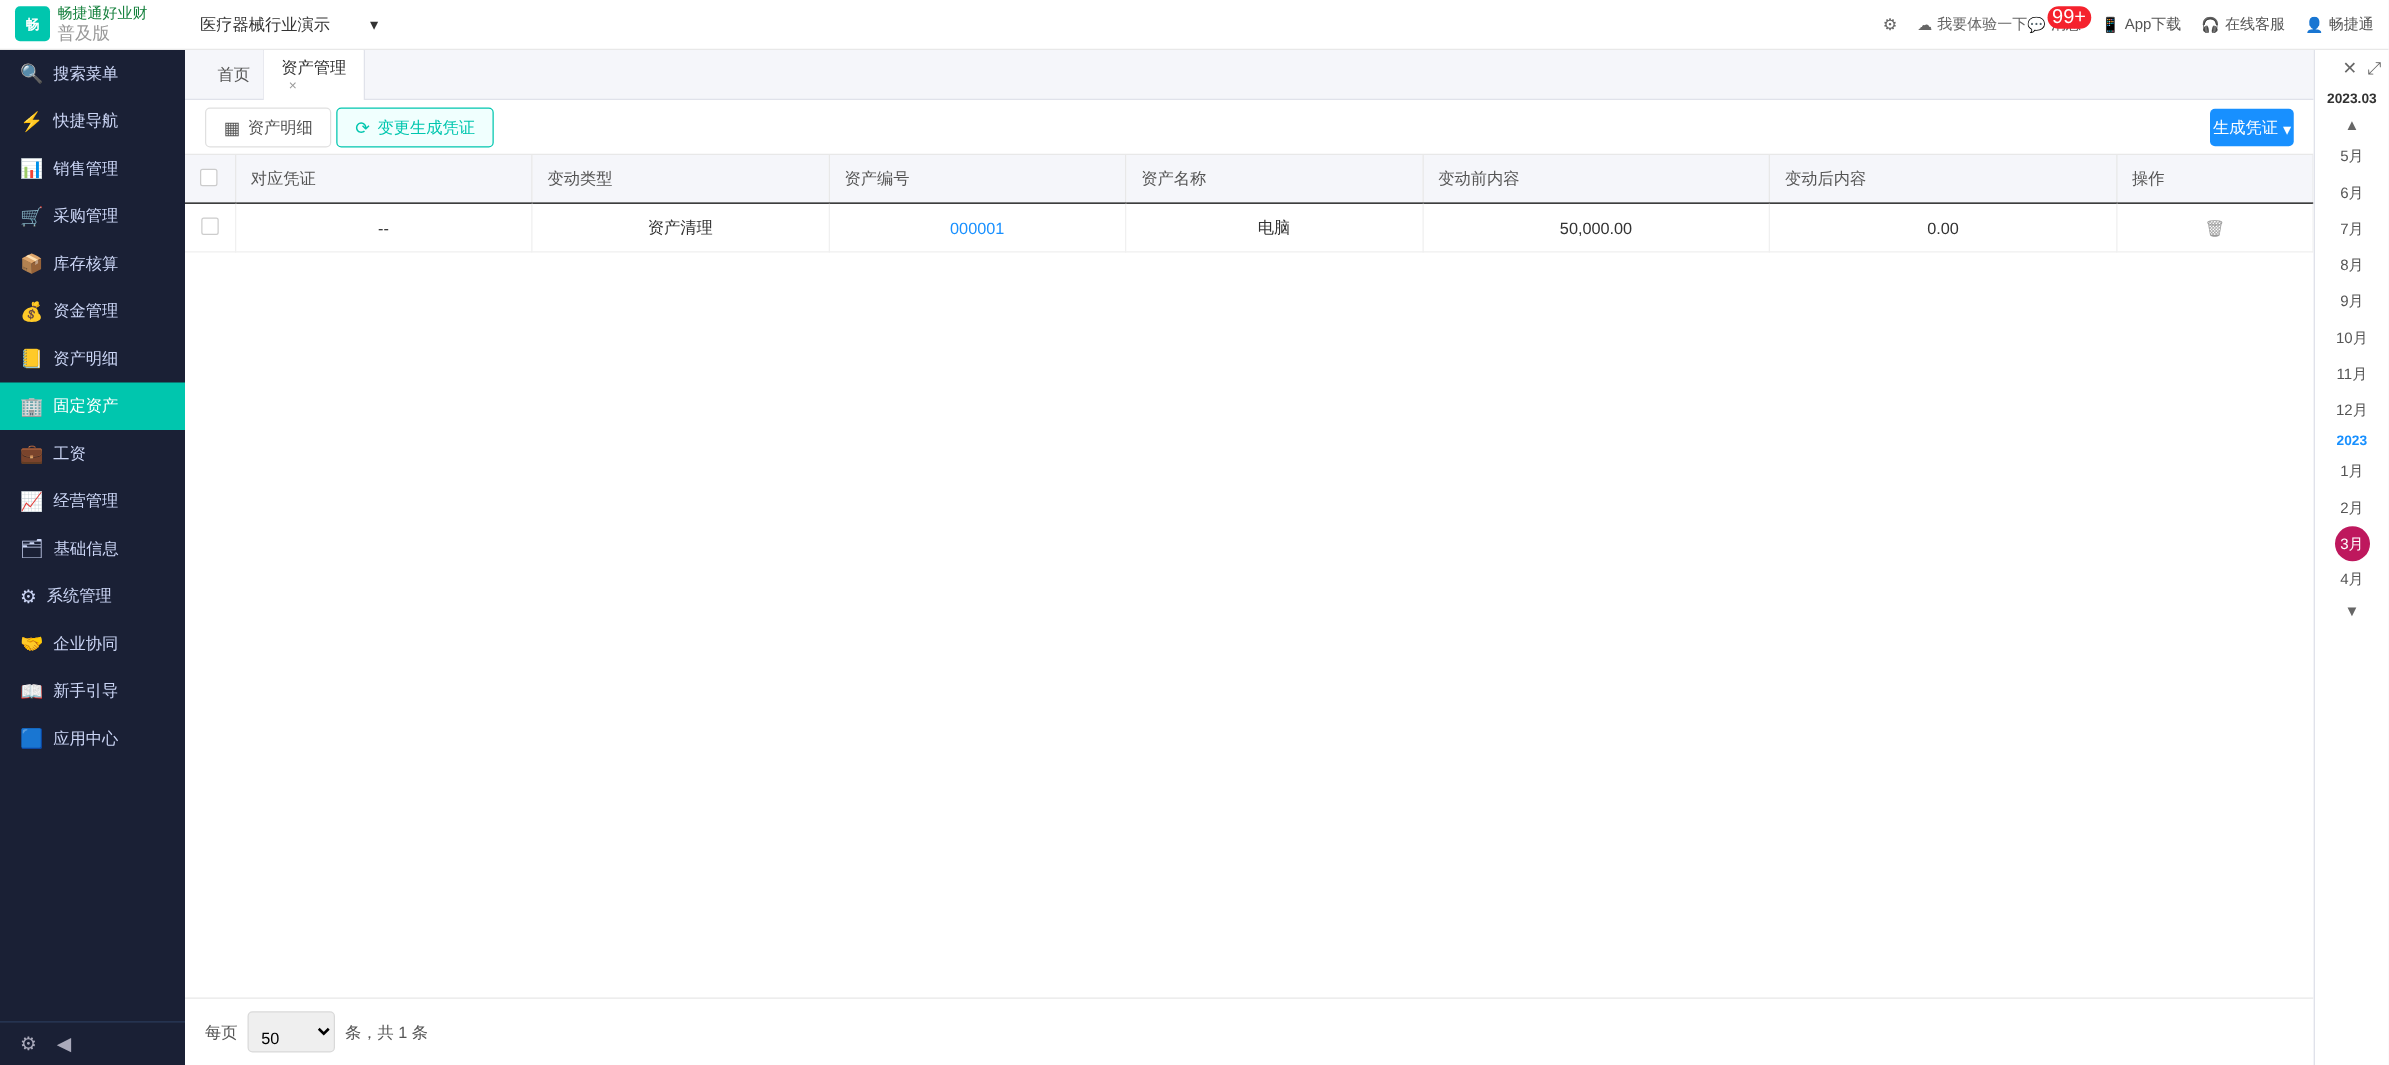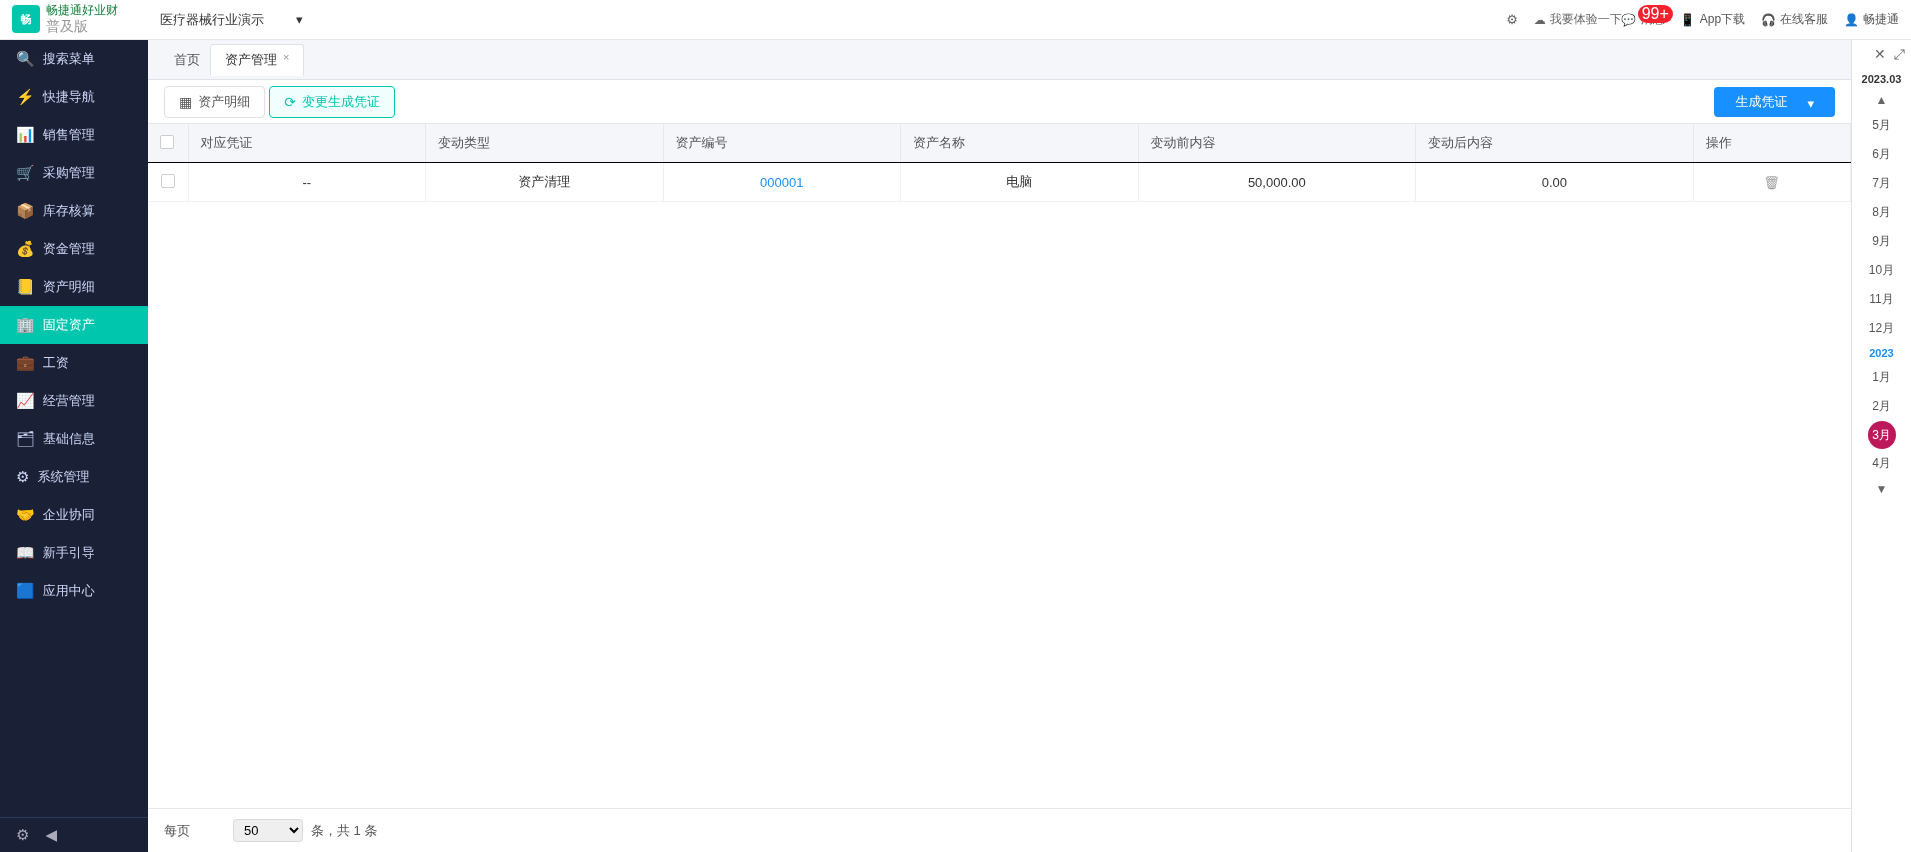--- a/index.html
+++ b/index.html
@@ -41,46 +41,46 @@
     .sidebar-item-icon { font-size: 15px; flex-shrink: 0; }
     .sidebar-bottom { border-top: 1px solid #2a3a5a; display: flex; align-items: center; padding: 8px 16px; gap: 16px; }
     .sidebar-bottom-icon { color: #aab; cursor: pointer; font-size: 15px; }
 
     
     .content-area { flex: 1; display: flex; flex-direction: column; overflow: hidden; }
 
     
     .tab-bar { display: flex; align-items: center; background: #f5f6fa; border-bottom: 1px solid #e0e2ea; padding: 0 16px; height: 40px; flex-shrink: 0; }
     .tab-item { display: flex; padding: 6px 14px; cursor: pointer; color: #555; font-size: 13px; border-radius: 3px 3px 0 0; }
-    .tab-item.active { background: #fff; color: #333; border: 1px solid #e0e2ea; border-bottom: 1px solid #fff; margin-bottom: -1px; }
+    .tab-item.active { background: #fff; color: #333; border: 1px solid #e0e2ea; border-bottom: 1px solid #fff; margin-bottom: -1px; flex-direction: column; }
     .tab-close { margin-left: 6px; color: #999; font-size: 11px; cursor: pointer; }
     .tab-home { color: #555; font-size: 13px; padding: 6px 10px; cursor: pointer; }
 
     
     .page-content { flex: 1; background: #fff; margin: 0; padding: 0; display: flex; flex-direction: column; overflow: hidden; }
 
     
     .inner-tabs { display: flex; align-items: center; border-bottom: 1px solid #e8e8e8; padding: 0 16px; background: #fff; height: 44px; flex-shrink: 0; justify-content: space-between; }
     .inner-tabs-left { display: flex; gap: 4px; }
     .inner-tab { display: flex; align-items: center; gap: 6px; padding: 6px 14px; border: 1px solid #e0e0e0; border-radius: 4px; cursor: pointer; font-size: 13px; color: #555; background: #fff; }
     .inner-tab.active { border-color: #00c6ae; color: #00c6ae; background: #f0fffe; }
     .inner-tab-icon { font-size: 14px; }
-    .generate-btn { background: #1890ff; color: #fff; border: none; border-radius: 4px; padding: 6px 21px; cursor: pointer; font-size: 13px; display: flex; align-items: flex-end; gap: 20px; }
+    .generate-btn { background: #1890ff; color: #fff; border: none; border-radius: 4px; padding: 6px 2px; cursor: pointer; font-size: 13px; display: flex; align-items: flex-end; gap: 4px; }
 
     
     .table-wrapper { flex: 1; overflow: auto; padding: 0; }
     .data-table { width: 100%; border-collapse: collapse; font-size: 13px; }
     .data-table th { background: #f5f6fa; padding: 10px 12px; text-align: left; color: #555; font-weight: normal; border-bottom: 1px solid #000000; border-right: 1px solid #e8e8e8; white-space: nowrap; }
     .data-table td { padding: 10px 12px; text-align: center; color: #333; border-bottom: 1px solid #f0f0f0; border-right: 1px solid #f0f0f0; }
     .data-table th:first-child, .data-table td:first-child { width: 40px; }
     .checkbox { width: 14px; height: 14px; border: 1px solid #ccc; border-radius: 2px; display: inline-block; cursor: pointer; background: #fff; }
 
     
     .pagination { display: flex; align-items: center; padding: 10px 16px; border-top: 1px solid #e8e8e8; font-size: 13px; color: #555; gap: 8px; flex-shrink: 0; }
-    .page-size-select { border: 1px solid #d9d9d9; border-radius: 4px; padding: 2px 20px 2px 6px; font-size: 13px; appearance: auto; cursor: pointer; margin-left: 35px; }
+    .page-size-select { border: 1px solid #d9d9d9; border-radius: 4px; padding: 12px 20px 2px 6px; font-size: 13px; appearance: auto; cursor: pointer; }
 
     
     .right-panel {
       width: 60px; background: #fff; border-left: 1px solid #e0e2ea; flex-shrink: 0;
       display: flex; flex-direction: column; align-items: center; overflow: hidden; position: relative;
     }
     .right-panel-header { display: flex; width: 100%; justify-content: flex-end; padding: 4px; gap: 4px; }
     .right-panel-btn { cursor: pointer; color: #666; font-size: 14px; padding: 2px; }
     .right-panel-date { font-size: 11px; color: #333; padding: 4px 2px; text-align: center; font-weight: bold; }
     .month-list { display: flex; flex-direction: column; align-items: center; width: 100%; overflow-y: auto; flex: 1; }

